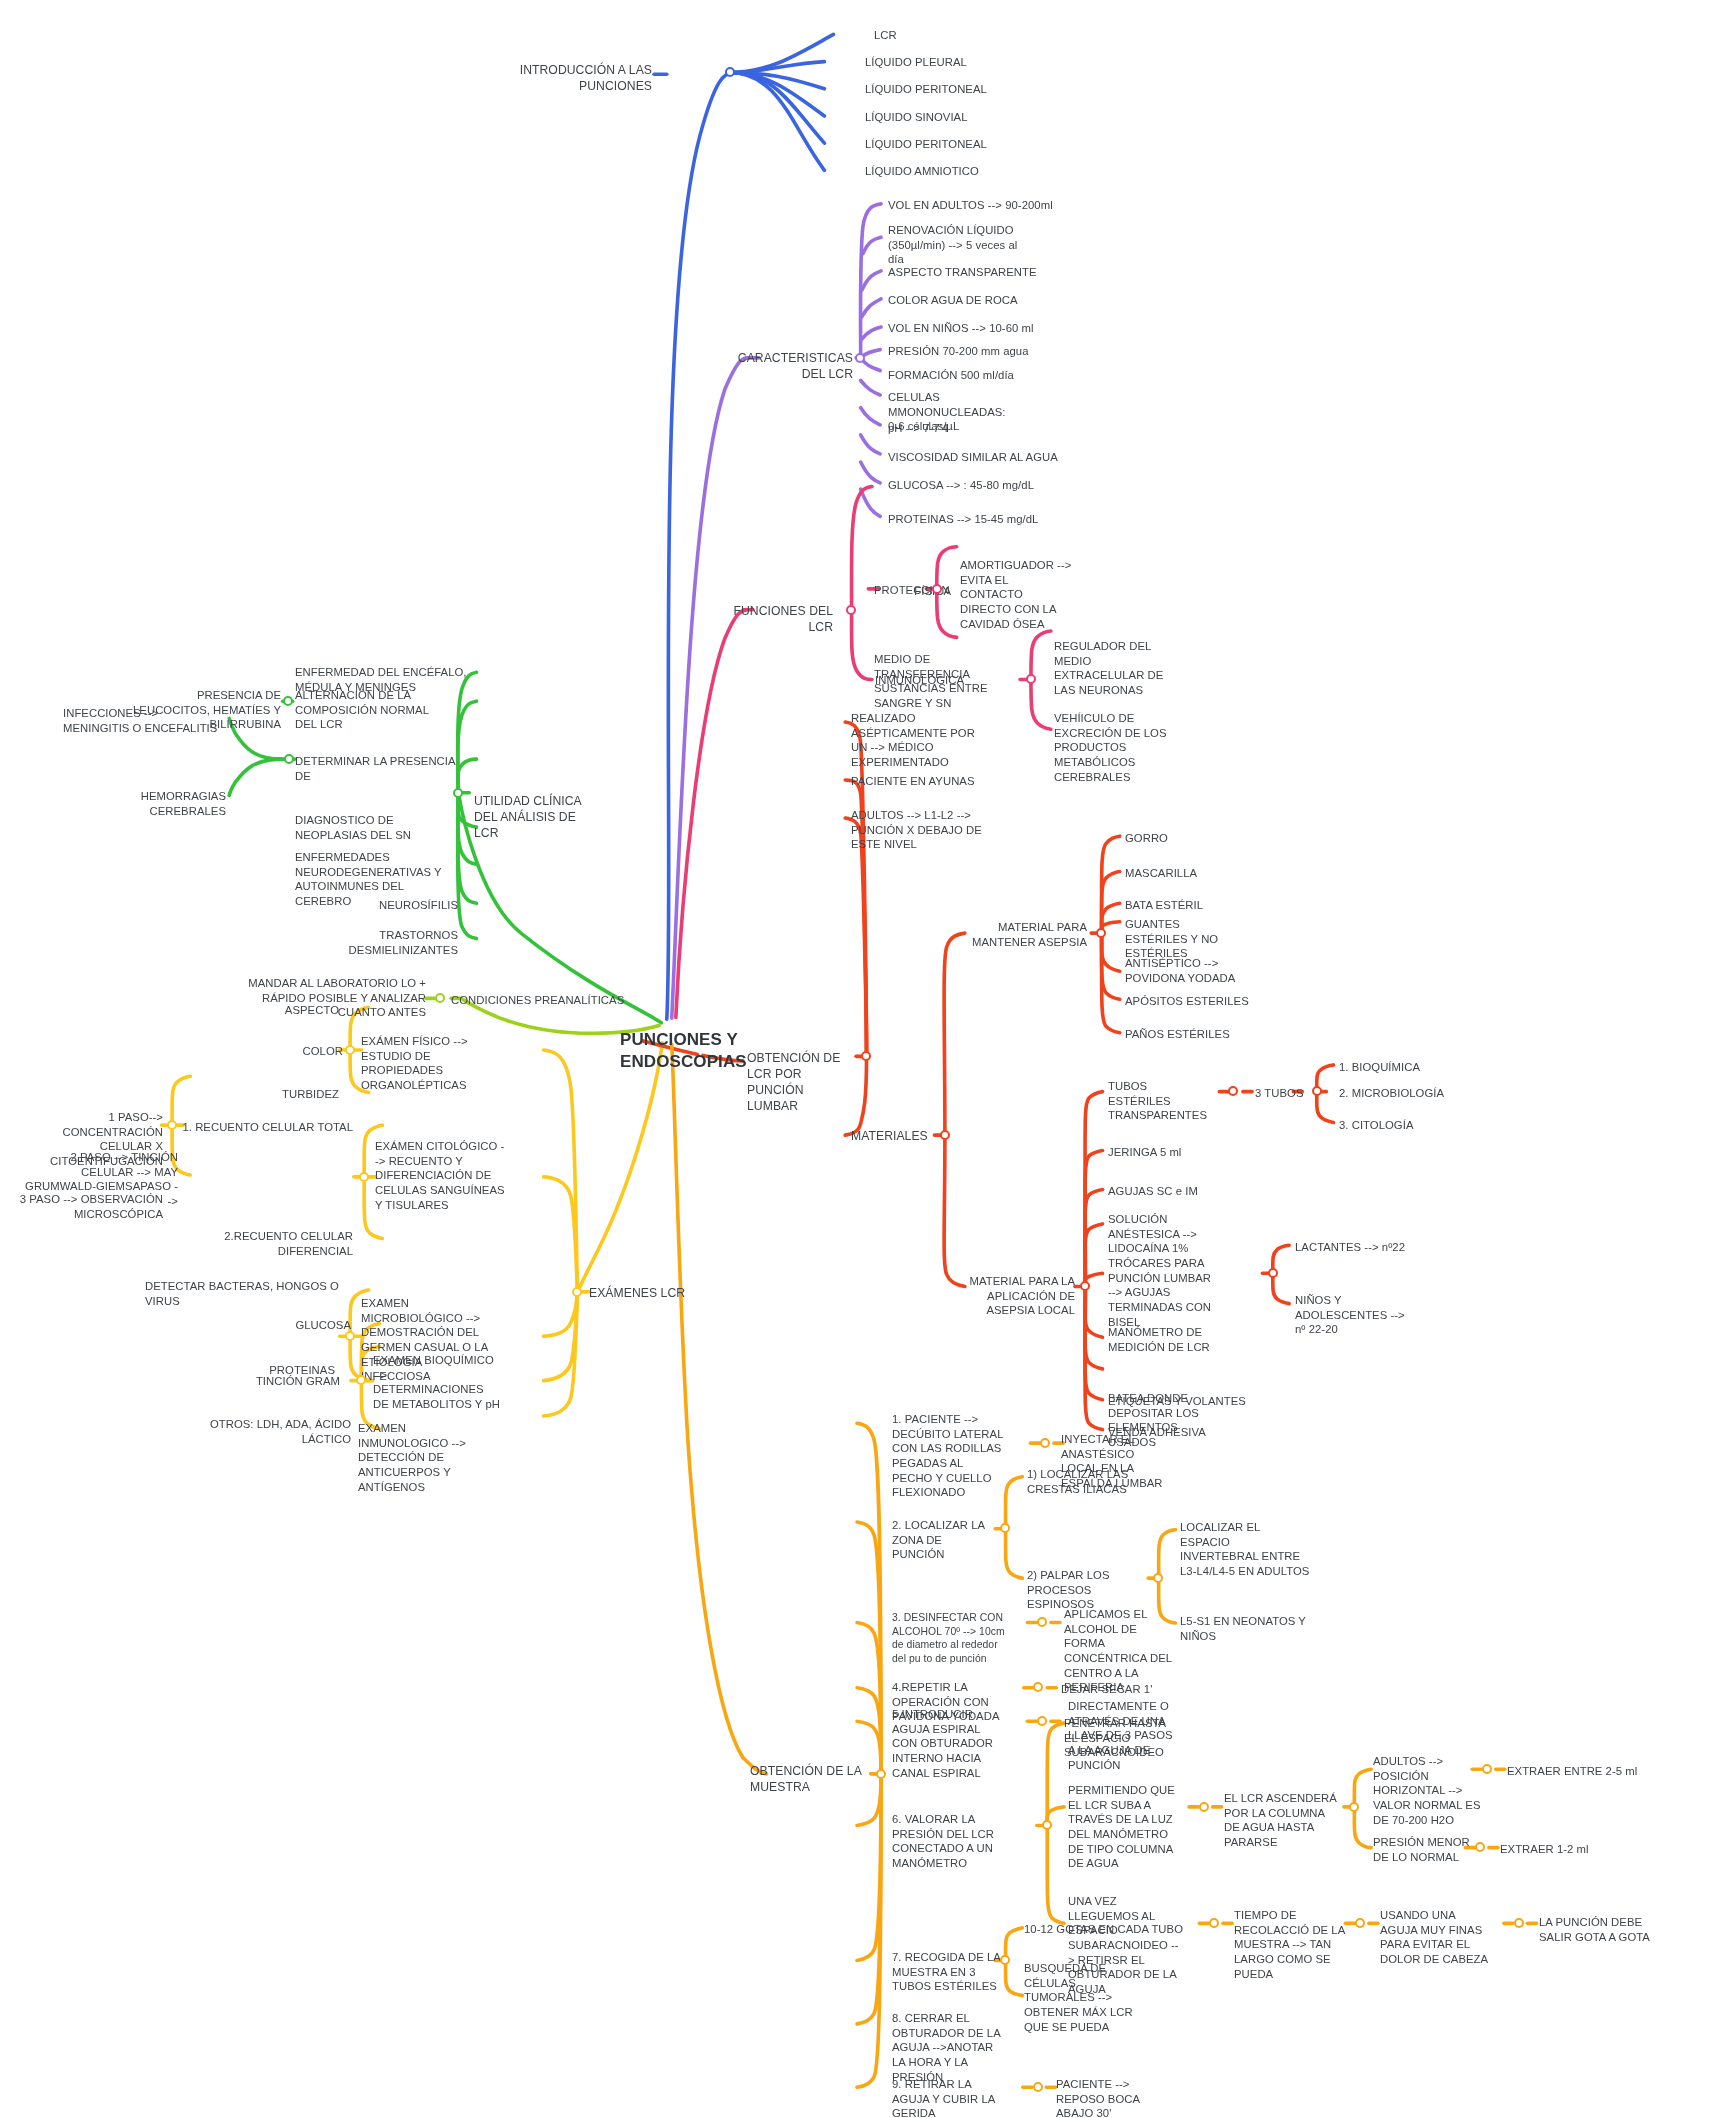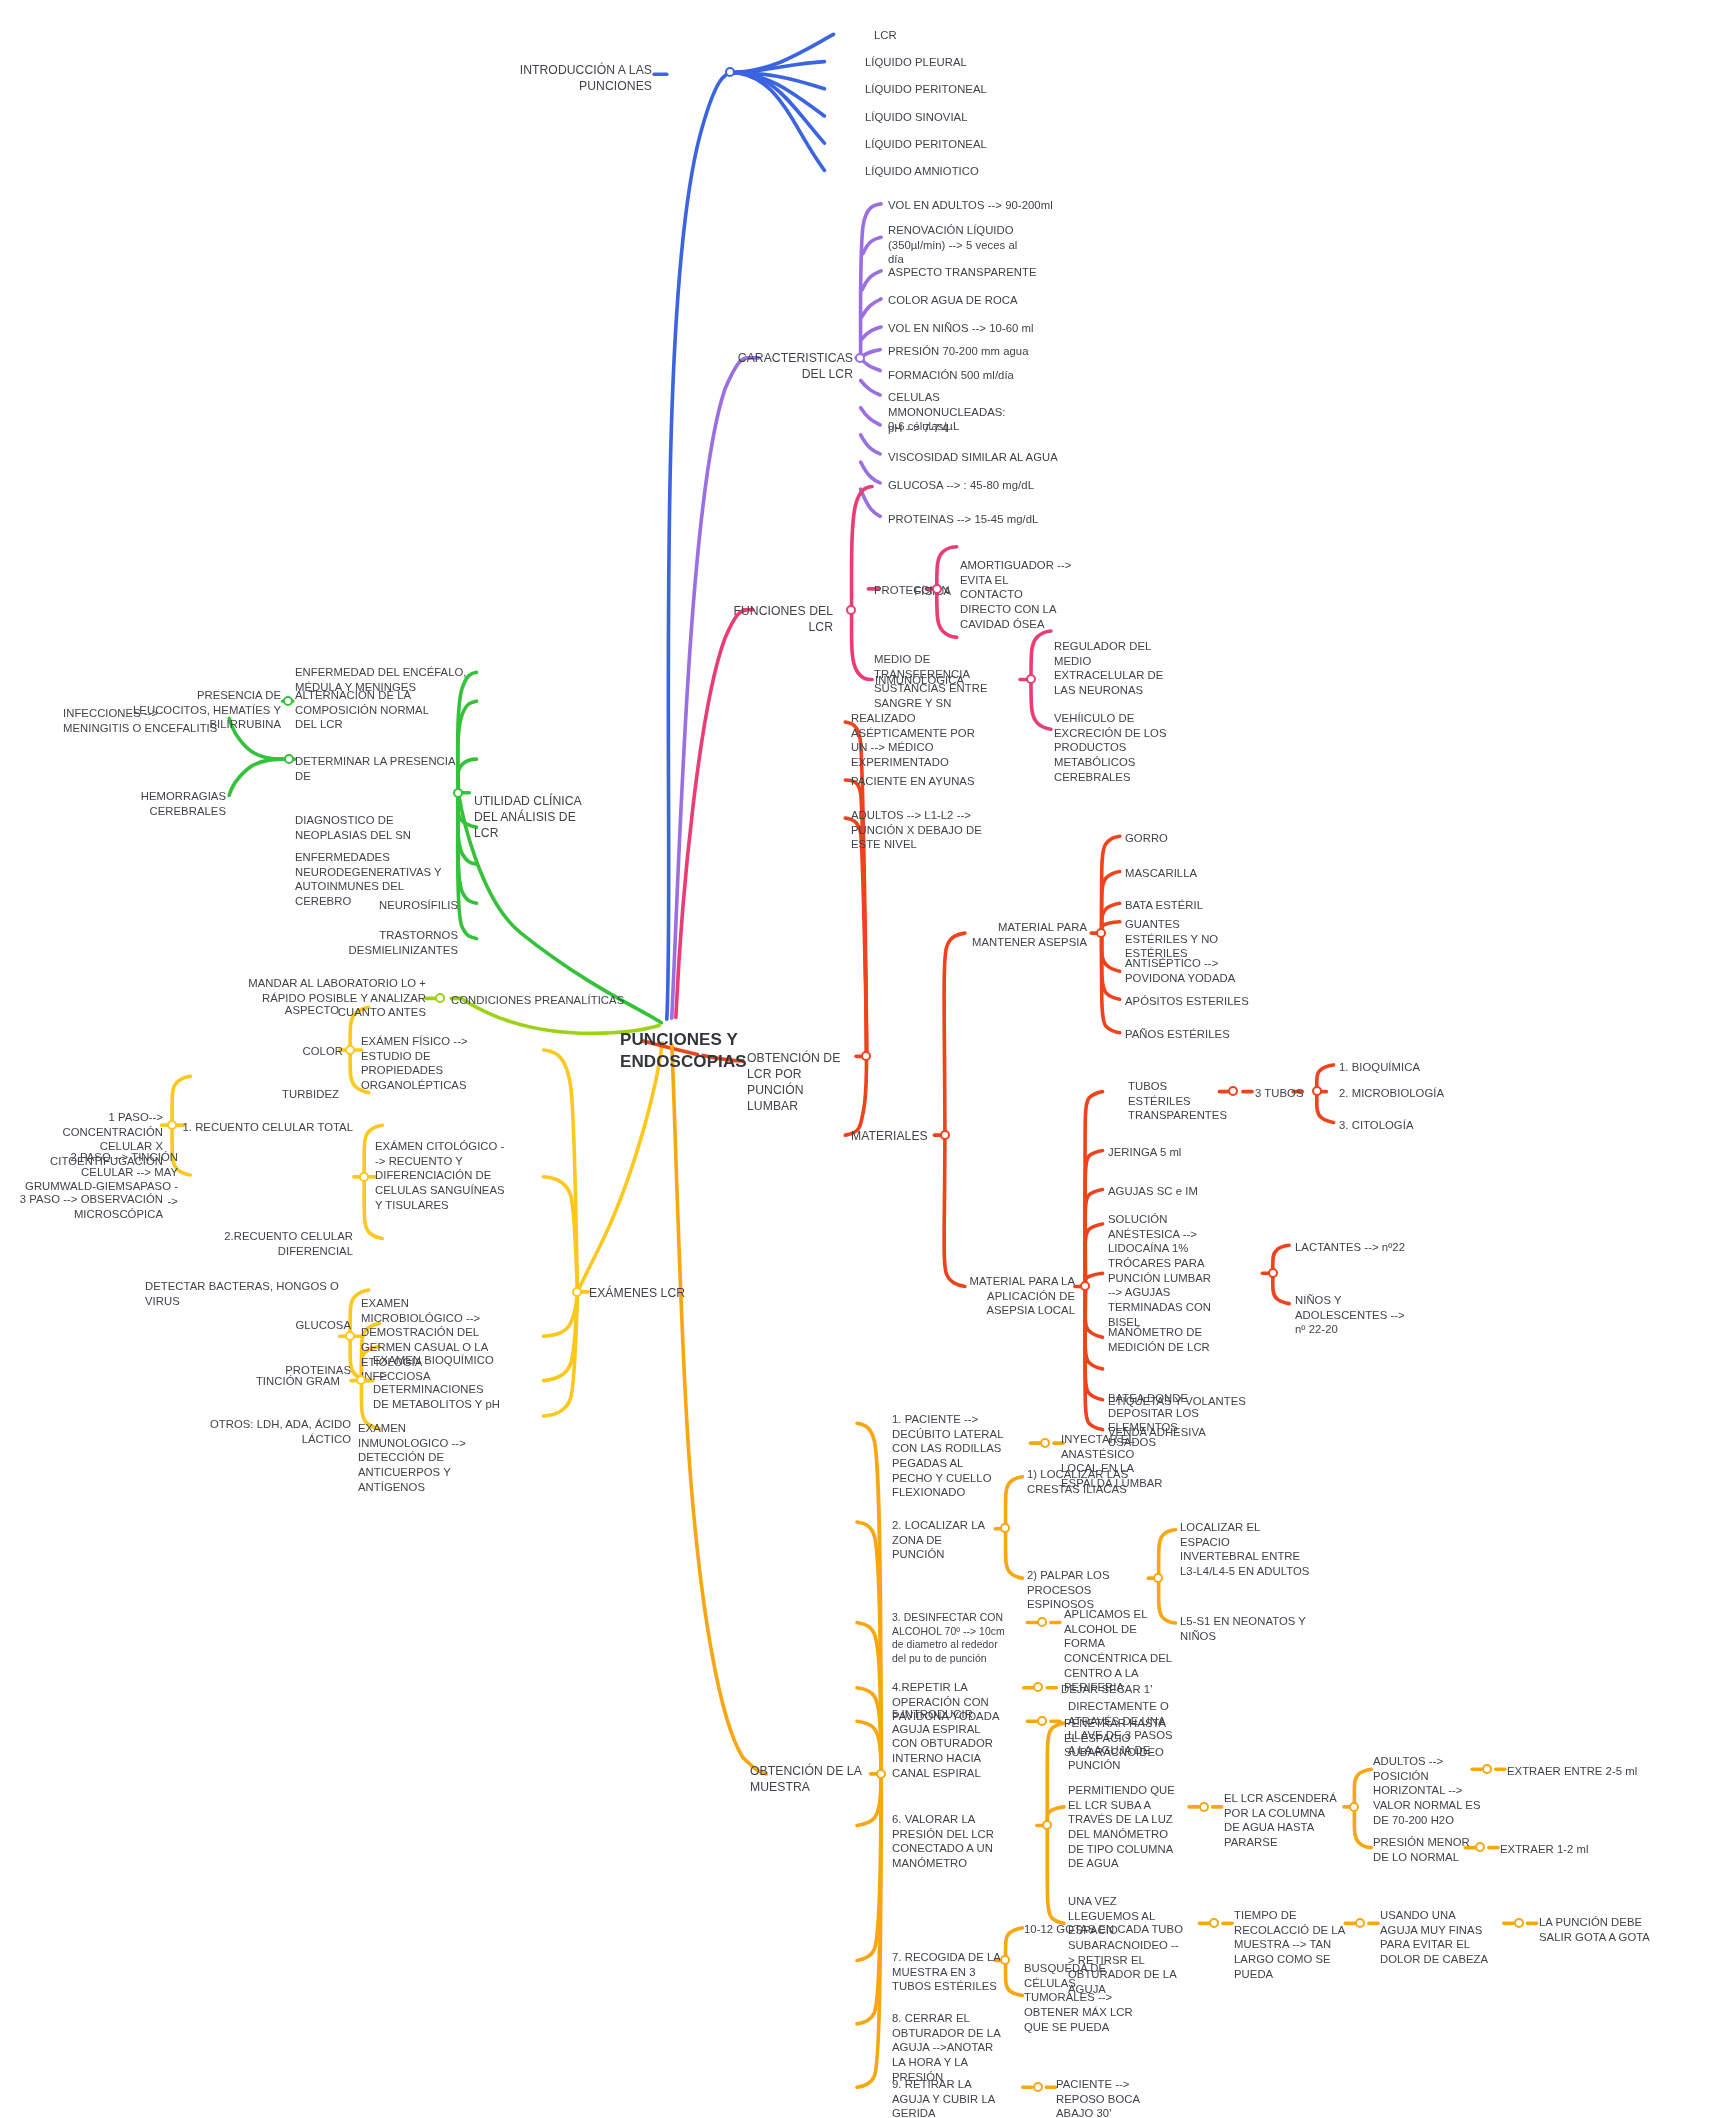--- a/index.html
+++ b/index.html
@@ -300,21 +300,21 @@
   <div class="node r" style="left:9px;top:1150px;width:154px;margin-left:15px;">2.PASO --&gt; TINCIÓN CELULAR --&gt; MAY GRUMWALD-GIEMSAPASO --&gt;</div>
   <div class="node r" style="left:9px;top:1192px;width:154px;">3 PASO --&gt; OBSERVACIÓN MICROSCÓPICA</div>
   <div class="node r" style="left:181px;top:1229px;width:172px;">2.RECUENTO CELULAR DIFERENCIAL</div>
 
   <div class="node" style="left:361px;top:1296px;width:127px;">EXAMEN MICROBIOLÓGICO --&gt; DEMOSTRACIÓN DEL GERMEN CASUAL O LA ETIOLOGIA INFECCIOSA</div>
   <div class="node r" style="left:145px;top:1279px;width:195px;text-align:left;">DETECTAR BACTERAS, HONGOS O VIRUS</div>
   <div class="node r" style="left:145px;top:1374px;width:195px;">TINCIÓN GRAM</div>
 
   <div class="node" style="left:373px;top:1353px;width:127px;">EXAMEN BIOQUÍMICO --&gt; DETERMINACIONES DE METABOLITOS Y pH</div>
   <div class="node r" style="left:179px;top:1318px;width:172px;">GLUCOSA</div>
-  <div class="node r" style="left:179px;top:1363px;width:172px;">PROTEINAS</div>
+  <div class="node r" style="left:163px;top:1363px;width:172px;">PROTEINAS</div>
   <div class="node r" style="left:163px;top:1417px;width:188px;text-align:right;">OTROS:  LDH, ADA, ÁCIDO LÁCTICO</div>
 
   <div class="node" style="left:358px;top:1421px;width:131px;">EXAMEN INMUNOLOGICO --&gt; DETECCIÓN DE ANTICUERPOS Y ANTÍGENOS</div>
   <div class="dot" style="left:572px;top:1287px;width:10px;height:10px;border:2.7px solid #fcc81e;"></div>
   <div class="dot" style="left:345px;top:1045px;width:10px;height:10px;border:2.7px solid #fcc81e;"></div>
   <div class="dot" style="left:359px;top:1172px;width:10px;height:10px;border:2.7px solid #fcc81e;"></div>
   <div class="dot" style="left:167px;top:1120px;width:10px;height:10px;border:2.7px solid #fcc81e;"></div>
   <div class="dot" style="left:345px;top:1331px;width:10px;height:10px;border:2.7px solid #fcc81e;"></div>
   <div class="dot" style="left:356px;top:1375px;width:10px;height:10px;border:2.7px solid #fcc81e;"></div>
 
@@ -327,21 +327,21 @@
   <div class="node r" style="left:965px;top:920px;width:122px;">MATERIAL PARA MANTENER ASEPSIA</div>
   <div class="node" style="left:1125px;top:831px;">GORRO</div>
   <div class="node" style="left:1125px;top:866px;">MASCARILLA</div>
   <div class="node" style="left:1125px;top:898px;">BATA ESTÉRIL</div>
   <div class="node" style="left:1125px;top:917px;width:113px;">GUANTES ESTÉRILES Y NO ESTÉRILES</div>
   <div class="node" style="left:1125px;top:956px;width:113px;">ANTISÉPTICO --&gt; POVIDONA YODADA</div>
   <div class="node" style="left:1125px;top:994px;">APÓSITOS ESTERILES</div>
   <div class="node" style="left:1125px;top:1027px;">PAÑOS ESTÉRILES</div>
 
   <div class="node r" style="left:944px;top:1274px;width:131px;">MATERIAL PARA LA APLICACIÓN DE ASEPSIA LOCAL</div>
-  <div class="node" style="left:1108px;top:1079px;width:100px;margin-left:20px;">TUBOS ESTÉRILES TRANSPARENTES</div>
+  <div class="node" style="left:1108px;top:1079px;width:100px;">TUBOS ESTÉRILES TRANSPARENTES</div>
   <div class="node" style="left:1255px;top:1086px;">3 TUBOS</div>
   <div class="node" style="left:1339px;top:1060px;">1. BIOQUÍMICA</div>
   <div class="node" style="left:1339px;top:1086px;">2. MICROBIOLOGÍA</div>
   <div class="node" style="left:1339px;top:1118px;">3. CITOLOGÍA</div>
   <div class="node" style="left:1108px;top:1145px;">JERINGA 5 ml</div>
   <div class="node" style="left:1108px;top:1184px;">AGUJAS SC e IM</div>
   <div class="node" style="left:1108px;top:1212px;width:113px;">SOLUCIÓN ANÉSTESICA --&gt; LIDOCAÍNA 1%</div>
   <div class="node" style="left:1108px;top:1256px;width:104px;">TRÓCARES PARA PUNCIÓN LUMBAR --&gt; AGUJAS TERMINADAS CON BISEL</div>
   <div class="node" style="left:1295px;top:1240px;">LACTANTES --&gt; nº22</div>
   <div class="node" style="left:1295px;top:1293px;width:122px;">NIÑOS Y ADOLESCENTES --&gt; nº 22-20</div>

